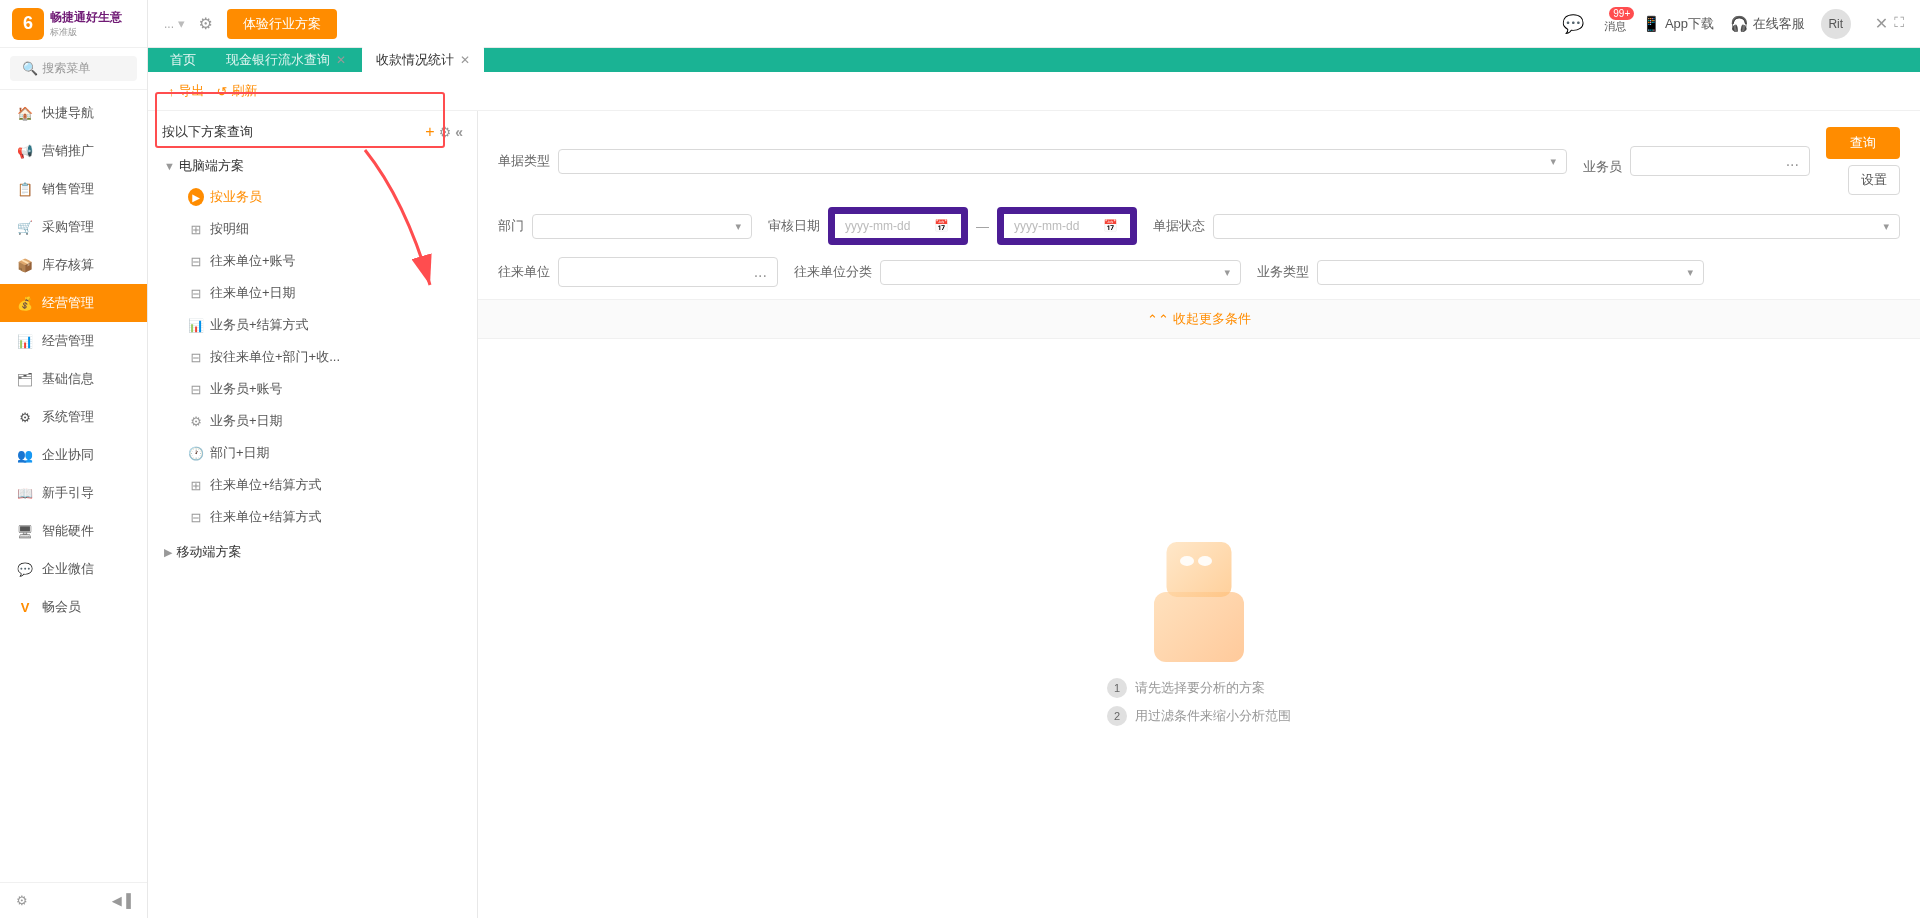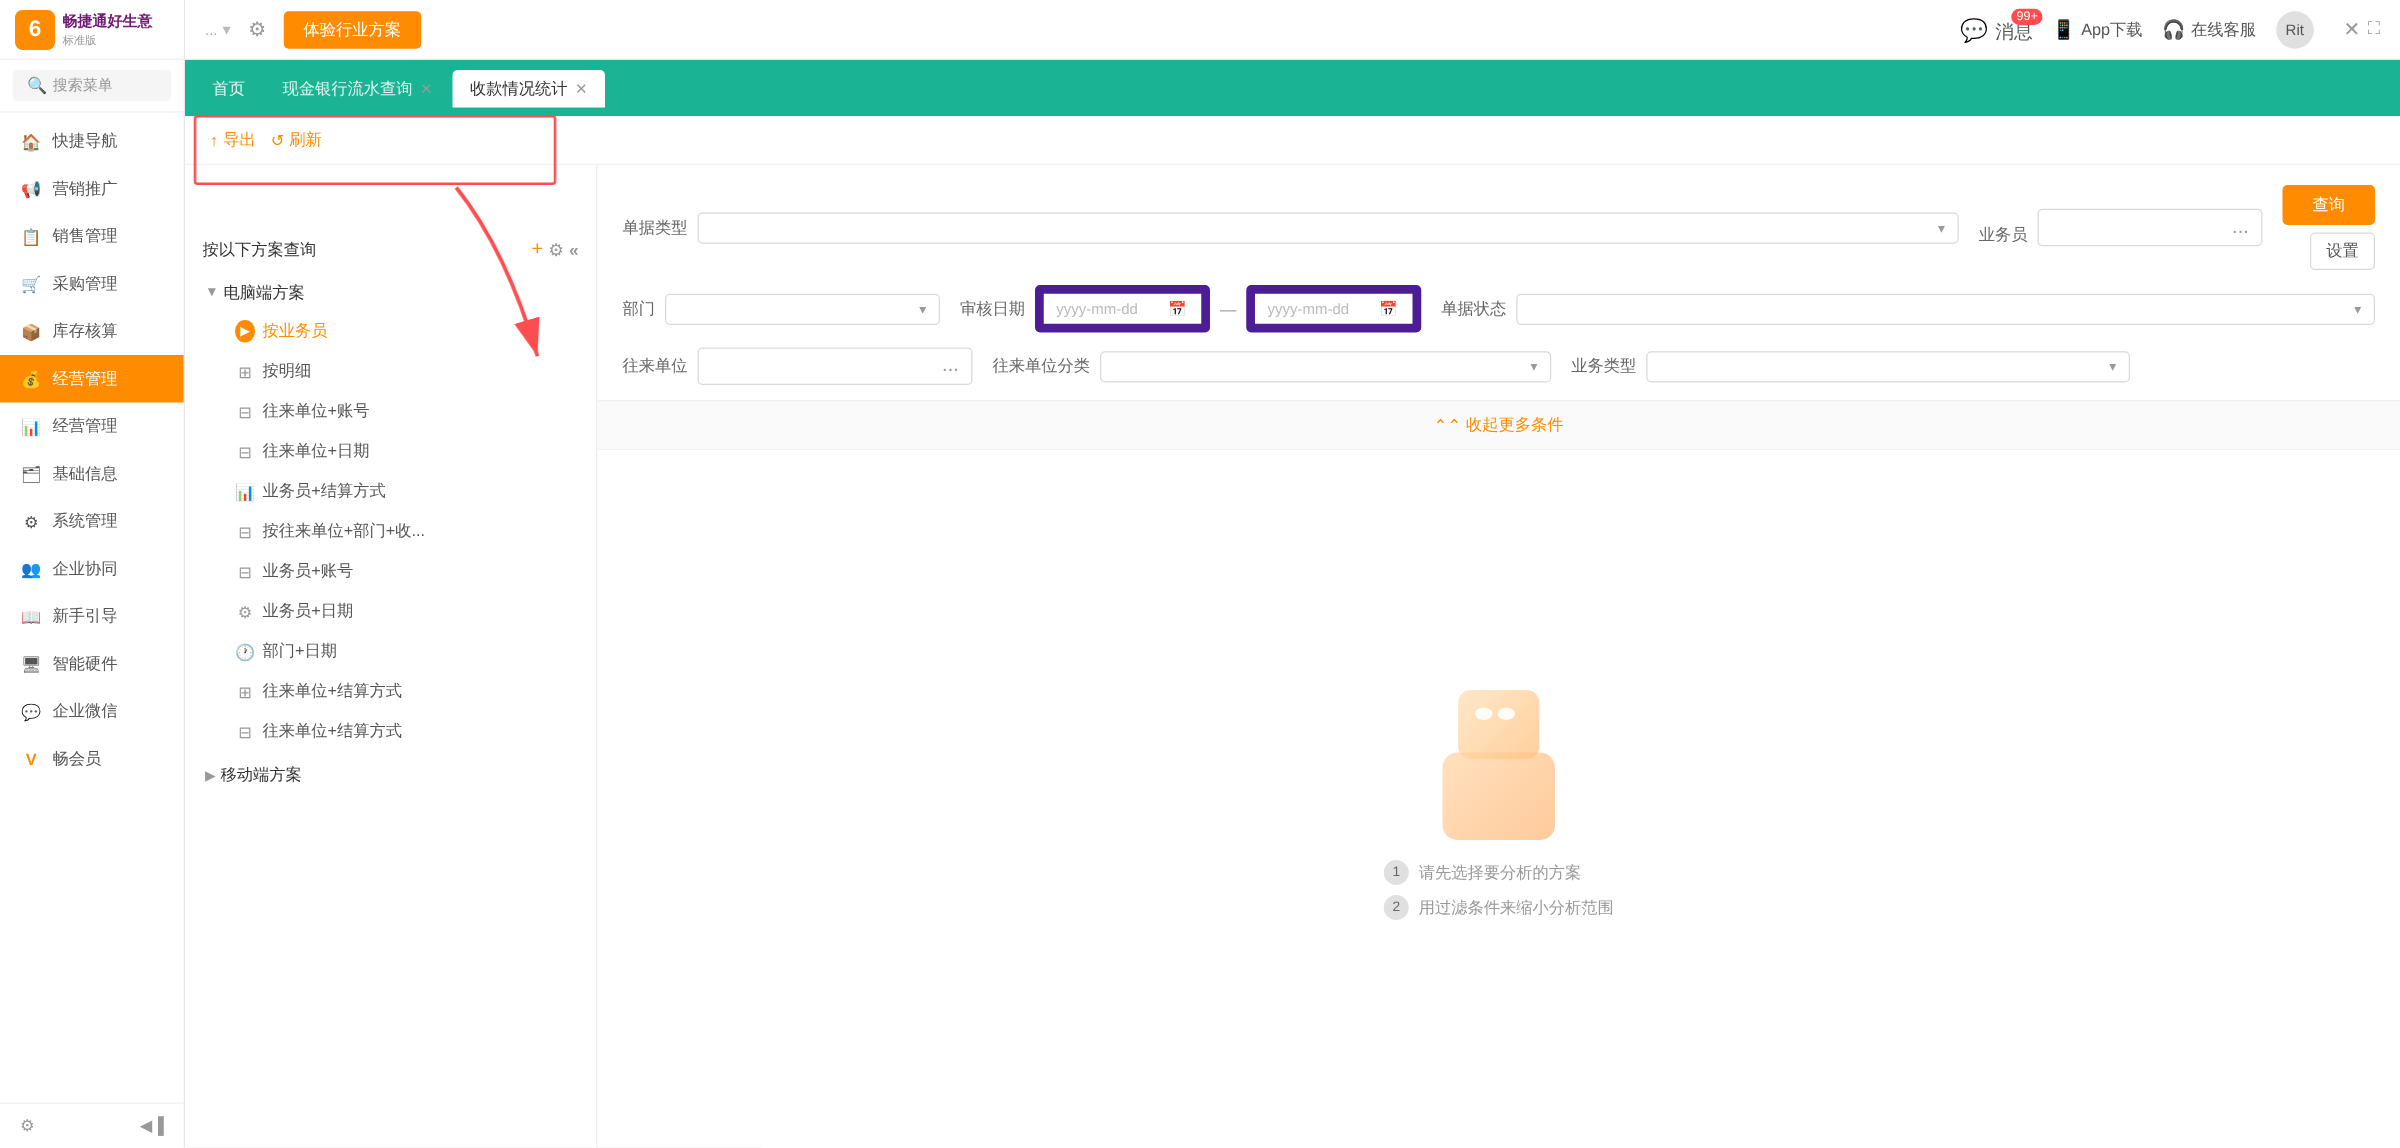--- a/index.html
+++ b/index.html
@@ -55,21 +55,21 @@
     }
     .topbar-right { display: flex; align-items: center; gap: 16px; font-size: 13px; color: #555; }
     .msg-icon { position: relative; cursor: pointer; }
     .msg-badge {
       position: absolute; top: -6px; right: -8px; background: #ff4d4f; color: #fff;
       font-size: 10px; border-radius: 8px; padding: 1px 4px; min-width: 16px; text-align: center;
     }
 
     
     .tab-bar {
-      height: 45px; background: #1ab394; display: flex; align-items: center; padding: 0 8px;
+      height: 24px; background: #1ab394; display: flex; align-items: center; padding: 0 8px;
       gap: 2px;
     }
     .tab-item {
       display: flex; align-items: center; padding: 6px 14px; border-radius: 4px 4px 0 0; cursor: pointer;
       font-size: 13px; color: rgba(255,255,255,0.85); gap: 6px;
     }
     .tab-item.active { background: #fff; color: #333; }
     .tab-item.home { color: rgba(255,255,255,0.9); }
     .tab-close { font-size: 12px; color: #999; cursor: pointer; }
 
@@ -88,21 +88,21 @@
     }
 
     
     .content-area { flex: 1; background: #f5f5f5; display: flex; overflow: hidden; }
 
     
     .left-panel {
       width: 330px; background: #fff; border-right: 1px solid #e8e8e8; padding: 12px 0; overflow-y: auto; flex-shrink: 0;
     }
     .panel-header {
-      display: flex; align-items: center; padding: 0 14px 10px; gap: 6px; color: #333; font-size: 13px; font-weight: 500; margin-top: 47px;
+      display: flex; align-items: center; padding: 0 14px 10px; gap: 6px; color: #333; font-size: 13px; font-weight: 500;
     }
     .panel-header-actions { display: flex; align-items: center; gap: 4px; margin-left: auto; }
     .panel-action-btn { cursor: pointer; color: #999; font-size: 14px; }
 
     .tree-section { padding: 0 8px; }
     .tree-parent {
       display: flex; align-items: center; padding: 6px 8px; cursor: pointer; color: #333; font-size: 13px;
     }
     .tree-parent .arrow { margin-right: 4px; color: #999; font-size: 11px; }
     .tree-parent .section-label { font-weight: 500; }
@@ -274,21 +274,21 @@
         <span style="color:#aaa;font-size:12px;">...</span>
         <span style="color:#bbb;">▾</span>
       </div>
       <span class="topbar-gear">⚙</span>
       <button class="trial-btn">体验行业方案</button>
     </div>
     <div class="topbar-right">
       <div class="msg-icon">
         <span style="font-size:18px;">💬</span>
         <span class="msg-badge">99+</span>
-        <span style="margin-left:2px;font-size:15px;">消息</span>
+        <span style="margin-left:16px;font-size:11px;">消息</span>
       </div>
       <div style="display:flex;align-items:center;gap:4px;cursor:pointer;">
         <span style="font-size:15px;">📱</span>
         <span>App下载</span>
       </div>
       <div style="display:flex;align-items:center;gap:4px;cursor:pointer;">
         <span style="font-size:15px;">🎧</span>
         <span>在线客服</span>
       </div>
       <div style="width:30px;height:30px;border-radius:50%;background:#e0e0e0;display:flex;align-items:center;justify-content:center;font-size:12px;cursor:pointer;font-weight:500;">

